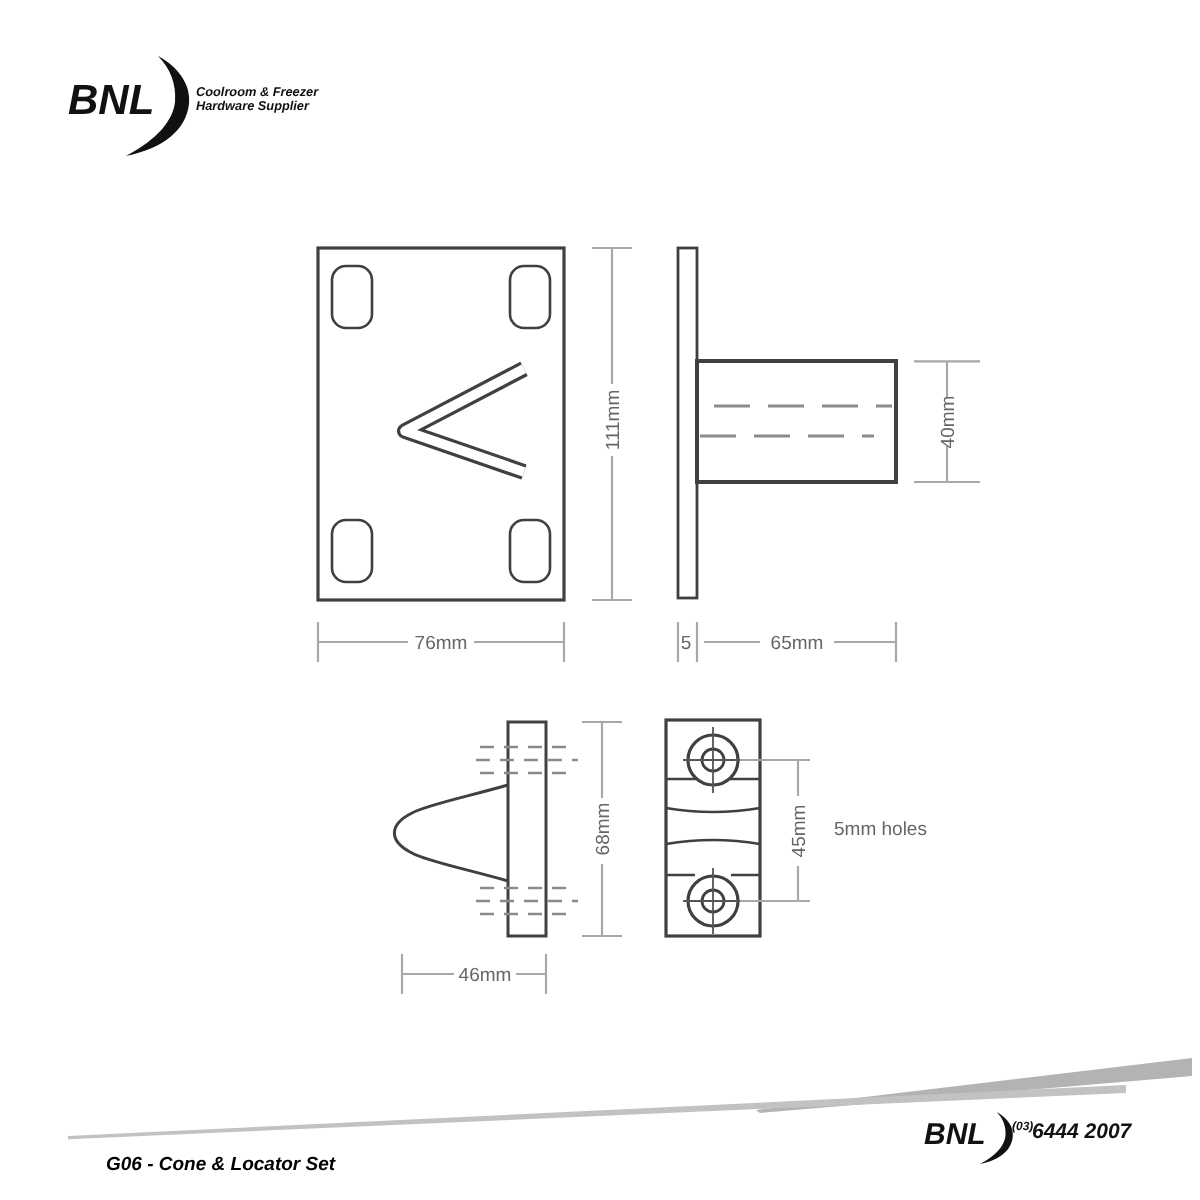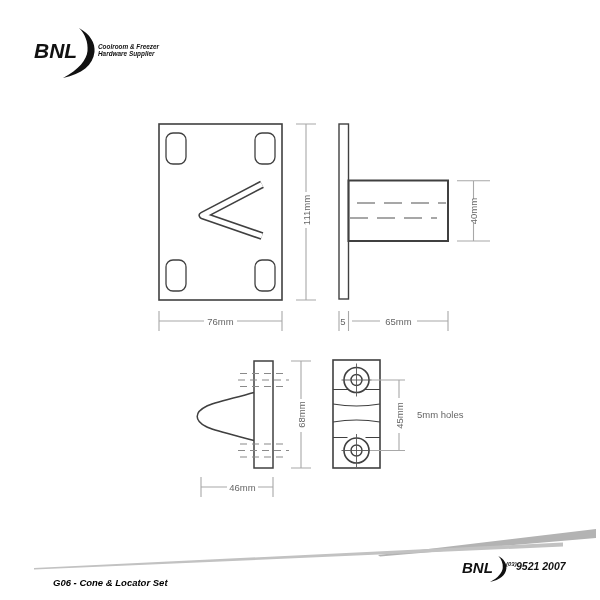--- a/index.html
+++ b/index.html
@@ -150,16 +150,16 @@
     <polygon points="378,555 596,529 596,538 380,556.5" fill="#b3b3b3"></polygon>
     <polygon points="34,568 563,542.5 563,546.5 34,569.6" fill="#c2c2c2"></polygon>
   </svg>
 
   <div class="logo-bottom">
     <span class="bnl-small">BNL</span>
     <svg class="crescent-svg" width="130" height="40" viewBox="0 0 130 40">
       <path d="M79,28 C90,34 95.5,43 94.5,52 C93,65 82,74 63,78 C79,69.5 86.5,60 87.5,51 C88.3,42 85,34 79,28 Z" fill="#111" transform="translate(30,3) scale(0.52) translate(-63,-28)"></path>
     </svg>
     <span class="phone-area">(03)</span>
-    <span class="phone-number">9521 2007</span>
+    <span class="phone-number">6444 2007</span>
   </div>
 
 </div>
 
 </body></html>

